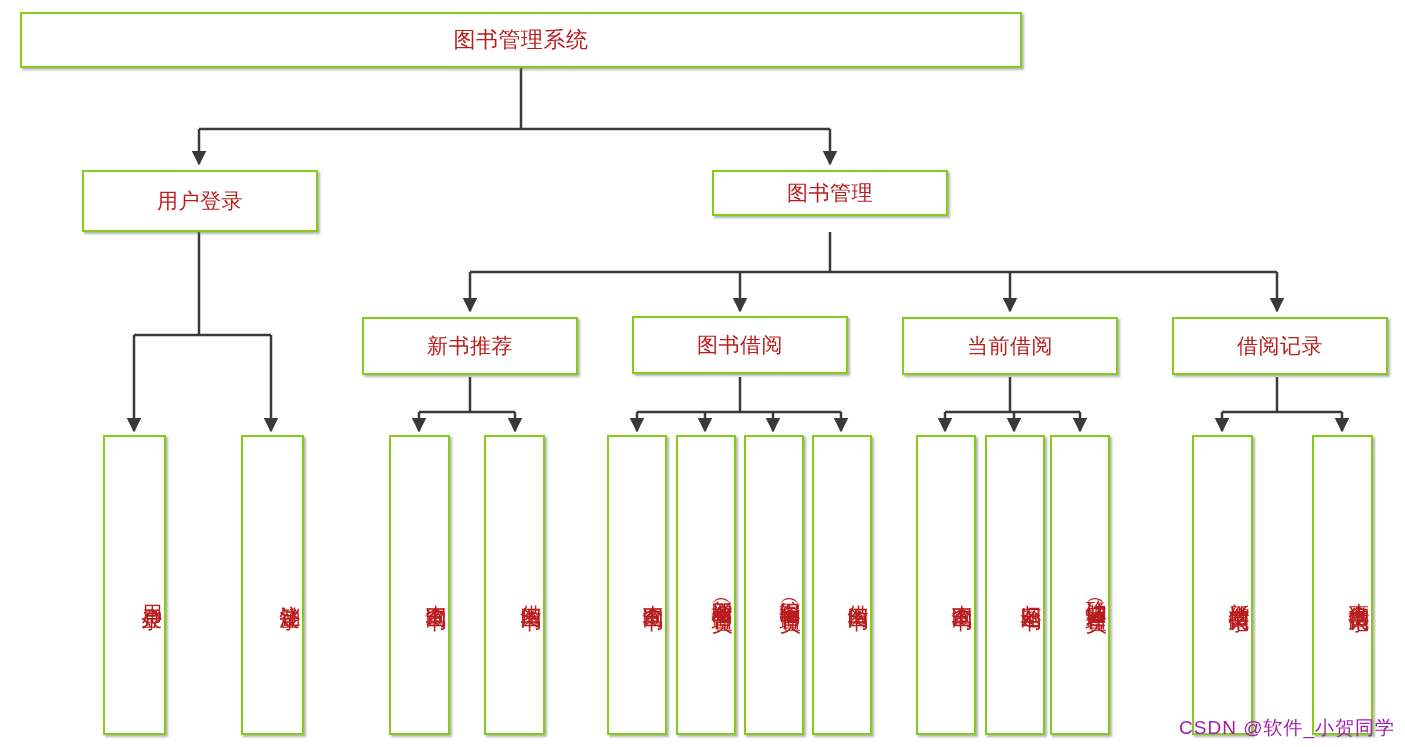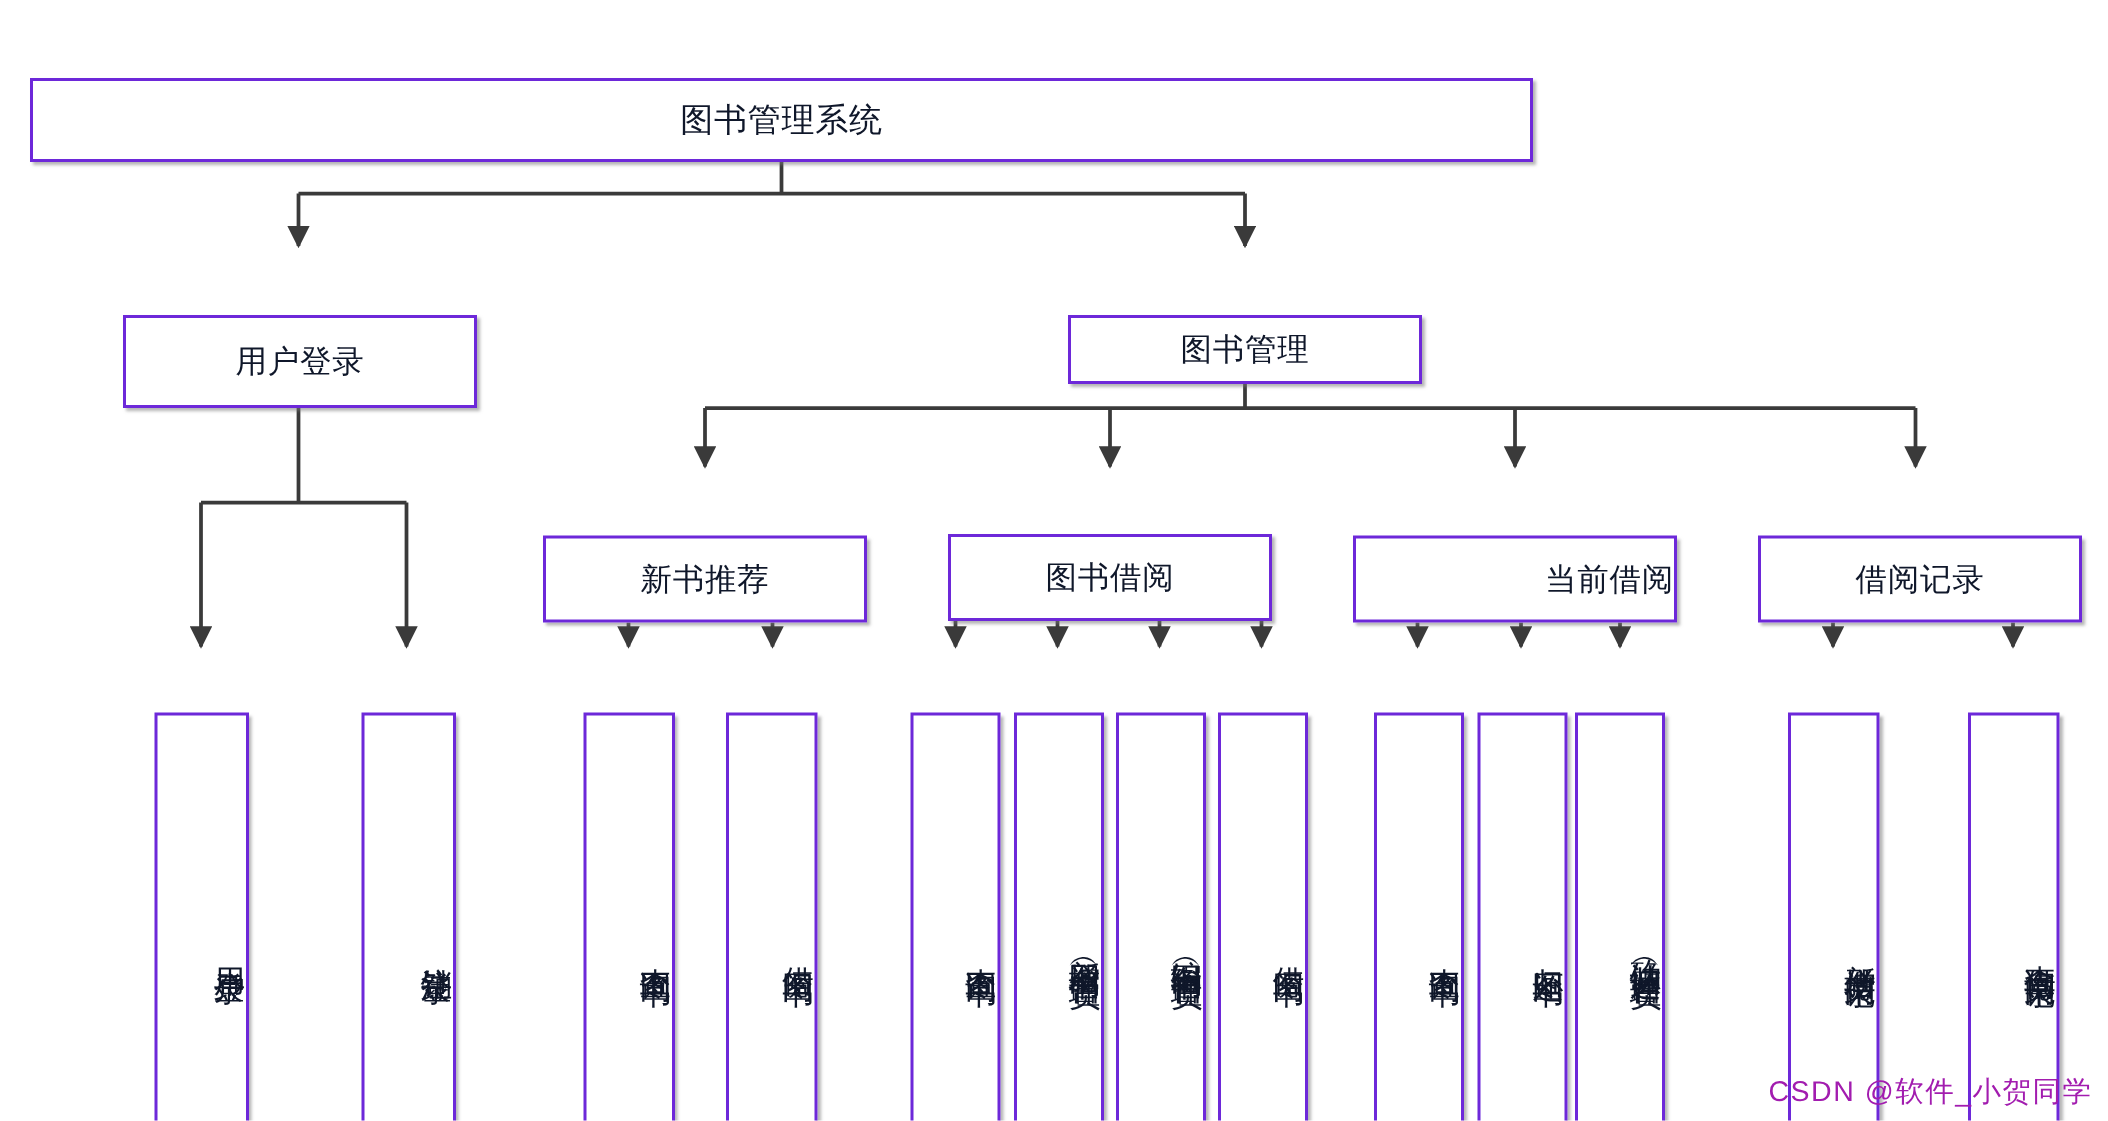--- a/index.html
+++ b/index.html
@@ -10,28 +10,27 @@
     overflow:hidden;
   }
   #canvas{position:relative;width:1405px;height:747px;}
 
   svg#edges{position:absolute;left:0;top:0;width:1405px;height:747px;pointer-events:none;}
 
   .node{
     position:absolute;
     box-sizing:border-box;
     background:#ffffff;
-    border:2px solid #6d28d9;
+    border:2px solid #84cc16;
     box-shadow:2px 2px 2px rgba(120,120,120,.55);
     display:flex;
     align-items:center;
     justify-content:center;
-    color:#0f172a;
+    color:#b91c1c;
     letter-spacing:.5px;
-    margin-top:40px;
   }
   .node.h{ font-size:21px; }
   .node.root{ font-size:22px; }
 
   
   .node.v{
     writing-mode:vertical-rl;
     text-orientation:upright;
     font-size:21px;
     line-height:1.12;
@@ -123,21 +122,21 @@
   <div class="node h" style="left:712px;top:170px;width:236px;height:46px;">
     <span class="txt">图书管理</span>
   </div>
 
   <div class="node h" style="left:362px;top:317px;width:216px;height:58px;">
     <span class="txt">新书推荐</span>
   </div>
   <div class="node h" style="left:632px;top:316px;width:216px;height:58px;">
     <span class="txt">图书借阅</span>
   </div>
-  <div class="node h" style="left:902px;top:317px;width:216px;height:58px;justify-content:flex-end;">
+  <div class="node h" style="left:902px;top:317px;width:216px;height:58px;">
     <span class="txt">当前借阅</span>
   </div>
   <div class="node h" style="left:1172px;top:317px;width:216px;height:58px;">
     <span class="txt">借阅记录</span>
   </div>
 
   <div class="node v" style="left:103px;top:435px;width:63px;height:300px;">
     <span class="txt">用户登录</span>
   </div>
   <div class="node v" style="left:241px;top:435px;width:63px;height:300px;">

